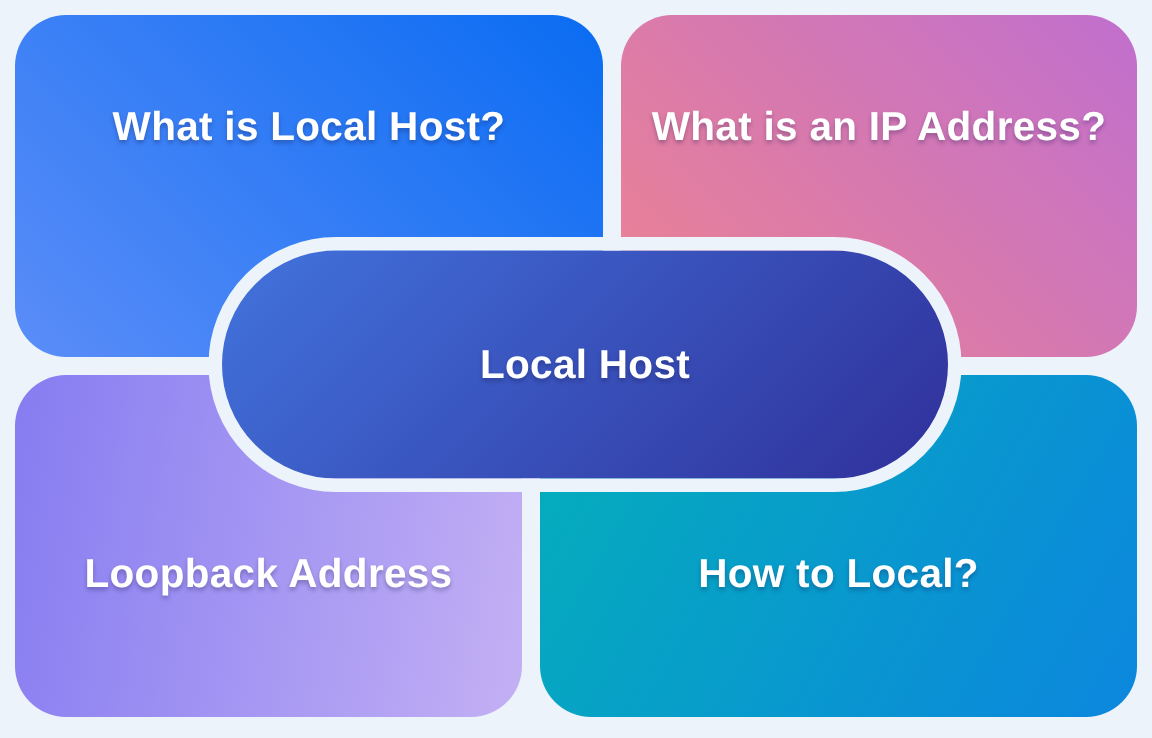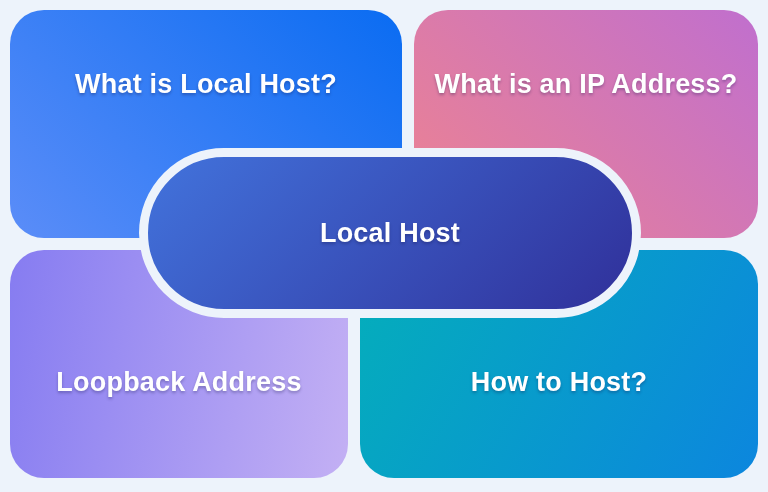--- a/index.html
+++ b/index.html
@@ -39,21 +39,21 @@
     font-size: 27px;
     font-weight: 700;
     letter-spacing: 0.2px;
     text-shadow: 0 2px 3px rgba(20, 20, 70, 0.30);
     white-space: nowrap;
   }
 
   .center-pill {
     position: absolute;
     left: 139px;
-    top: 148px;
+    top: 158px;
     width: 484px;
     height: 152px;
     border-width: 9px;
     border-style: solid;
     border-radius: 999px;
     display: flex;
     align-items: center;
     justify-content: center;
     z-index: 2;
   }
@@ -76,21 +76,21 @@
   </div>
 
   <div class="card card-bottom-left" style="background: linear-gradient(100deg, rgb(134, 124, 241), rgb(195, 176, 244));">
     <div class="label-zone bottom">
       <span class="node-label" style="color: rgb(255, 255, 255);">Loopback Address</span>
     </div>
   </div>
 
   <div class="card card-bottom-right" style="background: linear-gradient(120deg, rgb(4, 175, 186), rgb(12, 134, 222));">
     <div class="label-zone bottom">
-      <span class="node-label" style="color: rgb(255, 255, 255);">How to Host?</span>
+      <span class="node-label" style="color: rgb(255, 255, 255);">How to Local?</span>
     </div>
   </div>
 
   <div class="center-pill" style="background: linear-gradient(135deg, rgb(66, 115, 220), rgb(48, 48, 154)); border-color: rgb(237, 243, 251);">
     <span class="node-label" style="color: rgb(255, 255, 255);">Local Host</span>
   </div>
 
 </div>
 
 </body></html>

